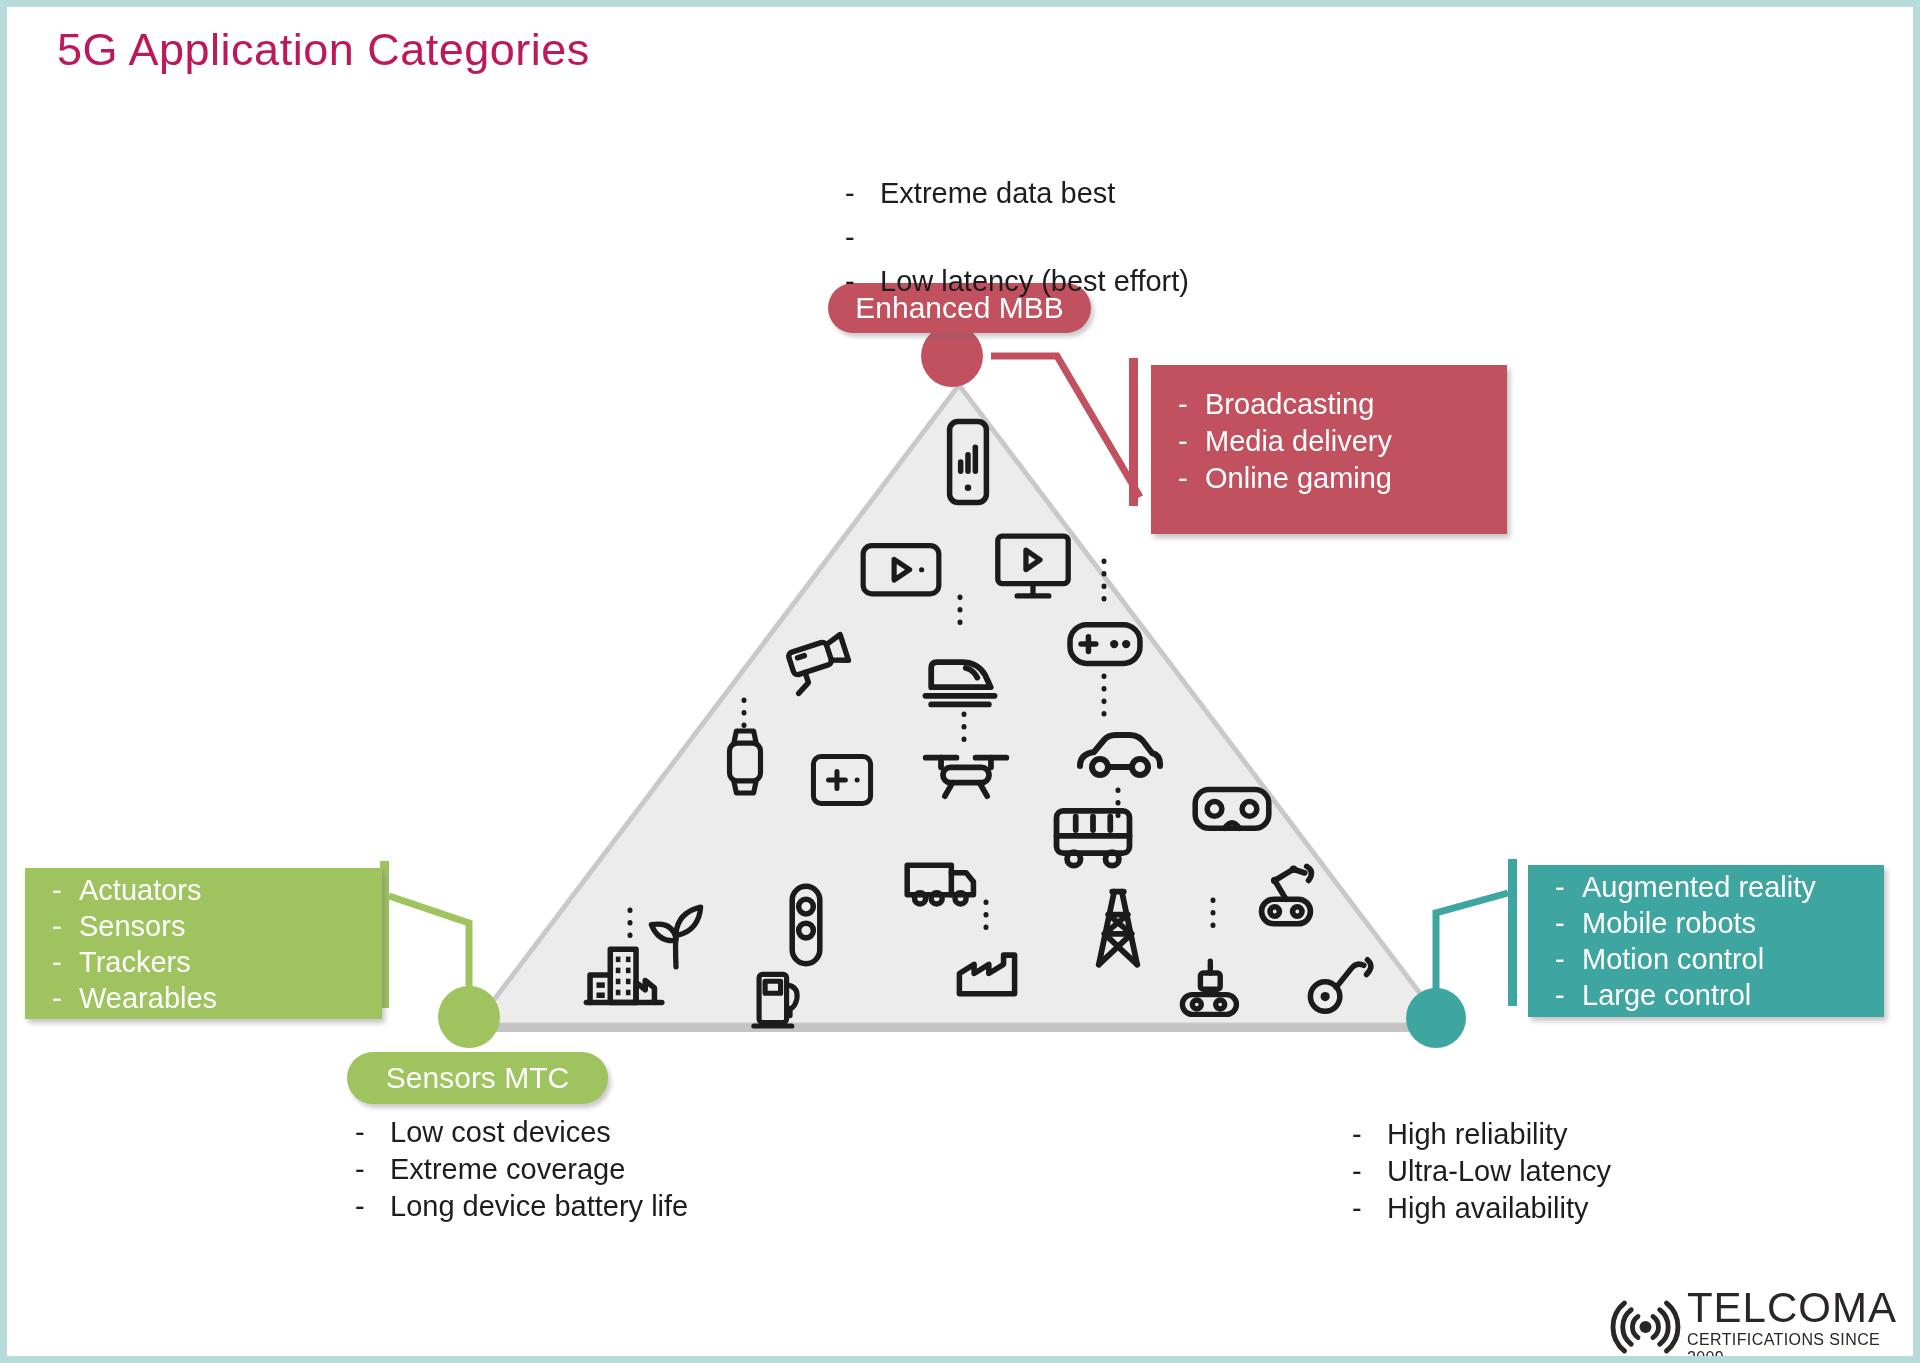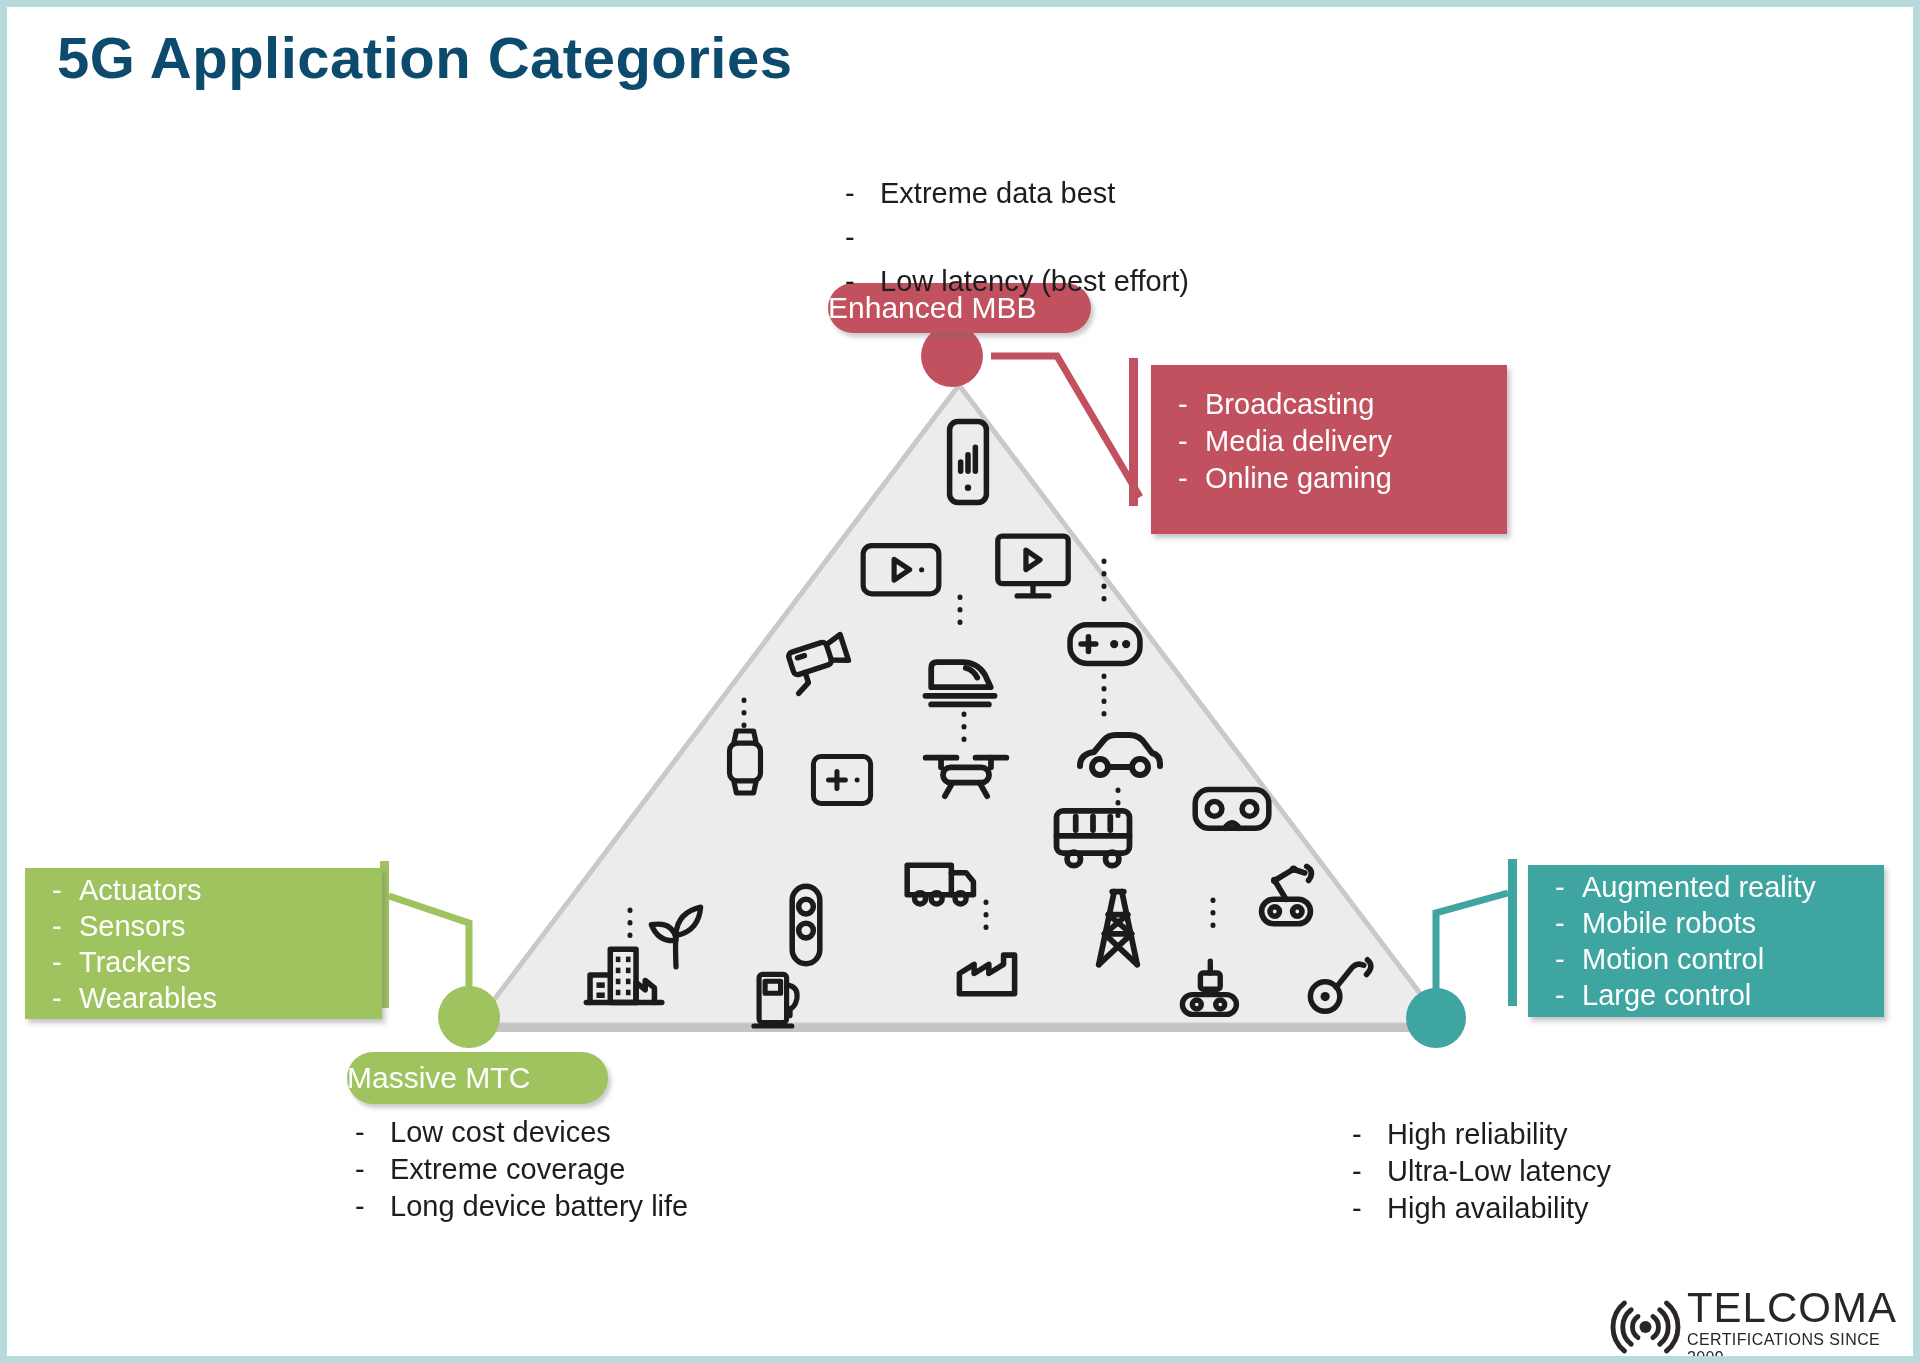--- a/index.html
+++ b/index.html
@@ -1,24 +1,24 @@
 <!DOCTYPE html>
 <html><head>
 <meta charset="utf-8">
 <style>
   html,body{margin:0;padding:0;background:#ffffff;}
   body{font-family:"Liberation Sans", sans-serif;}
   .canvas{position:relative;width:1920px;height:1363px;background:#ffffff;
           border:7px solid #b7dbdb;box-sizing:border-box;overflow:hidden;}
   svg.bg{position:absolute;left:-7px;top:-7px;width:1920px;height:1363px;z-index:1;}
-  .page-title{position:absolute;left:50px;top:17px;z-index:3;font-size:58px;font-weight:700;
-              color:#0c4a6e;letter-spacing:.5px;}
+  .page-title{position:absolute;left:50px;top:17px;z-index:3;font-size:45px;font-weight:400;
+              color:#be185d;letter-spacing:.5px;}
   
   .badge{position:absolute;z-index:3;border-radius:26px;color:#fff;font-size:30px;
-         display:flex;align-items:center;justify-content:flex-start;
+         display:flex;align-items:center;justify-content:center;
          box-shadow:3px 4px 4px rgba(110,110,110,.35);}
   .badge.red{left:821px;top:276px;width:263px;height:50px;background:#c25160;}
   .badge.green{left:340px;top:1045px;width:261px;height:52px;background:#9fc35f;}
   .badge.teal{left:1335px;top:1049px;width:266px;height:52px;background:#3fa5a0;}
   
   .ucbox{position:absolute;z-index:3;color:#ffffff;font-size:29px;
          box-shadow:3px 4px 5px rgba(110,110,110,.4);}
   .ucbox.red{left:1144px;top:358px;width:356px;height:148px;background:#c25160;
              padding-top:21px;--lh:37px;}
   .ucbox.green{left:18px;top:861px;width:357px;height:147px;background:#9fc35f;
@@ -235,21 +235,21 @@
     <circle cx="36" cy="68" r="16"></circle>
       <circle class="f" cx="36" cy="68" r="5"></circle>
     <path d="M48 58 L64 38 Q70 30 78 34"></path>
     <path d="M82 28 Q90 35 81 44"></path>
   </svg>
 
   <div class="badge red">
     <span>Enhanced MBB</span>
   </div>
   <div class="badge green">
-    <span>Massive MTC</span>
+    <span>Sensors MTC</span>
   </div>
 
   <div class="ucbox red">
     <div class="row">
         <span class="dash">-</span>
         <span>Broadcasting</span>
       </div>
     <div class="row">
         <span class="dash">-</span>
         <span>Media delivery</span>

